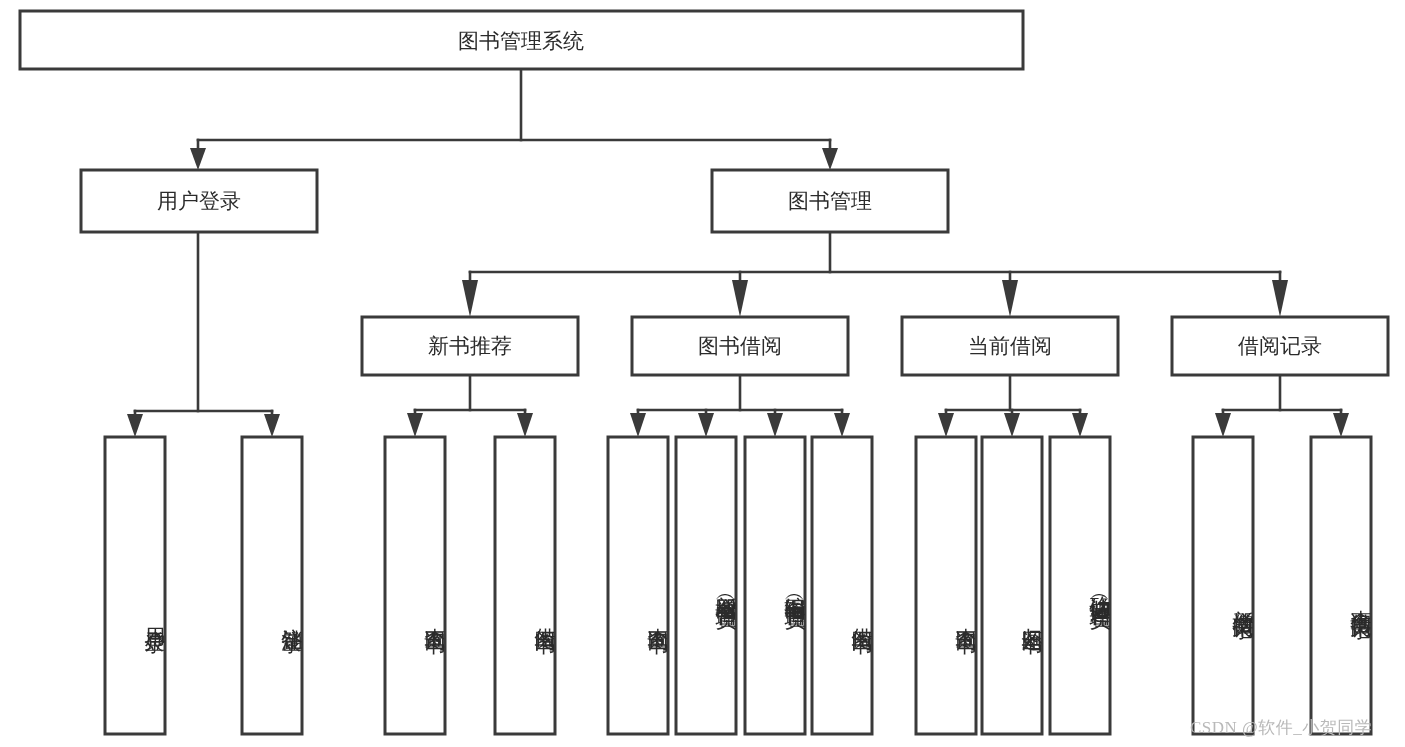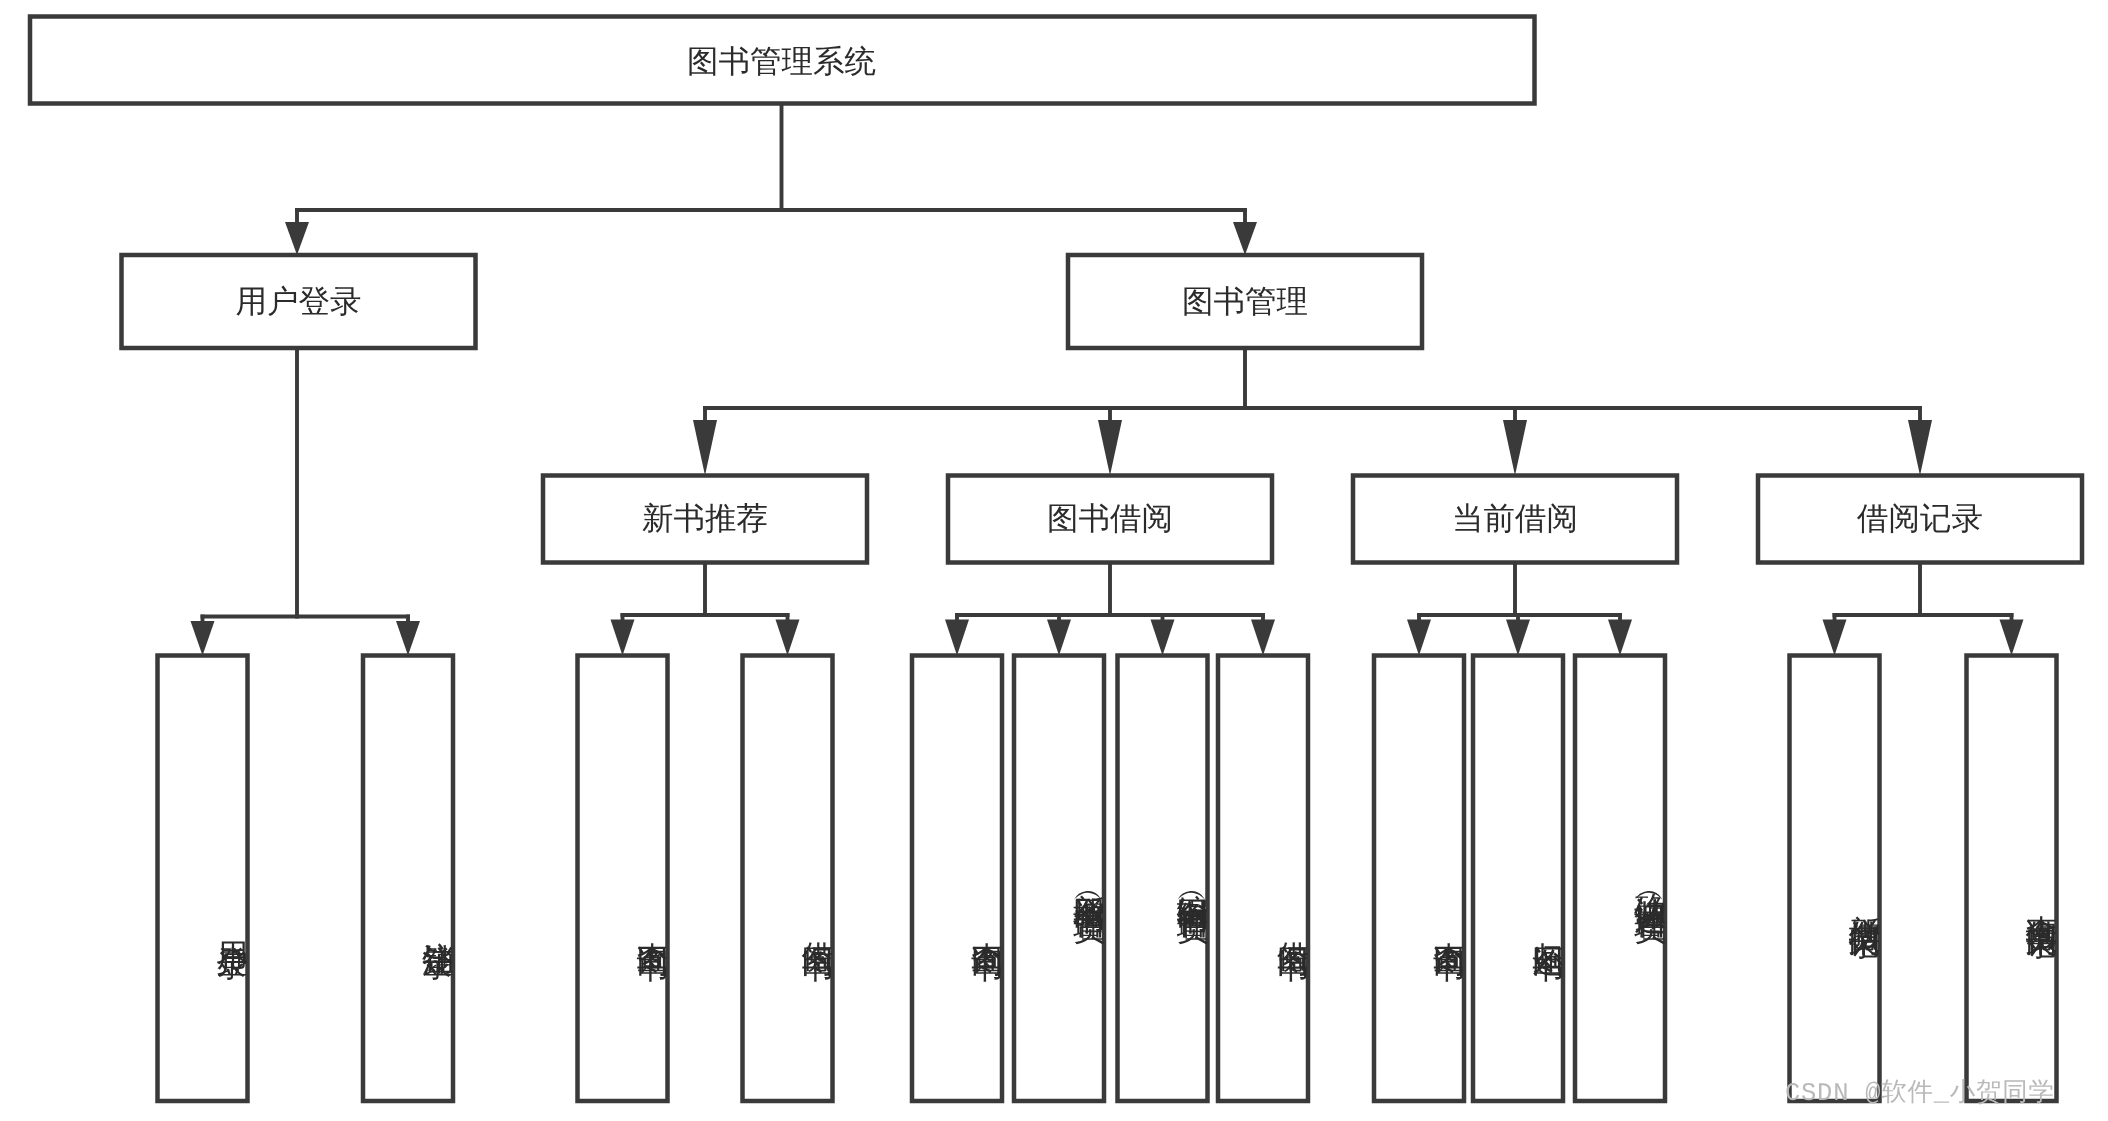--- a/index.html
+++ b/index.html
@@ -60,21 +60,21 @@
     line-height: 1.0;
     color: #2b2b2b;
     letter-spacing: 2px;
     white-space: nowrap;
     pointer-events: none;
   }
   .watermark {
     position: absolute;
     left: 1190px;
     top: 716px;
-    font-family: Liberation Mono, monospace;
+    font-family: Liberation Serif, serif;
     font-size: 17px;
     color: #b9b9b9;
     white-space: nowrap;
     letter-spacing: 0.5px;
   }
 </style>
 </head>
 <body>
 
 <div id="diagram-root">

